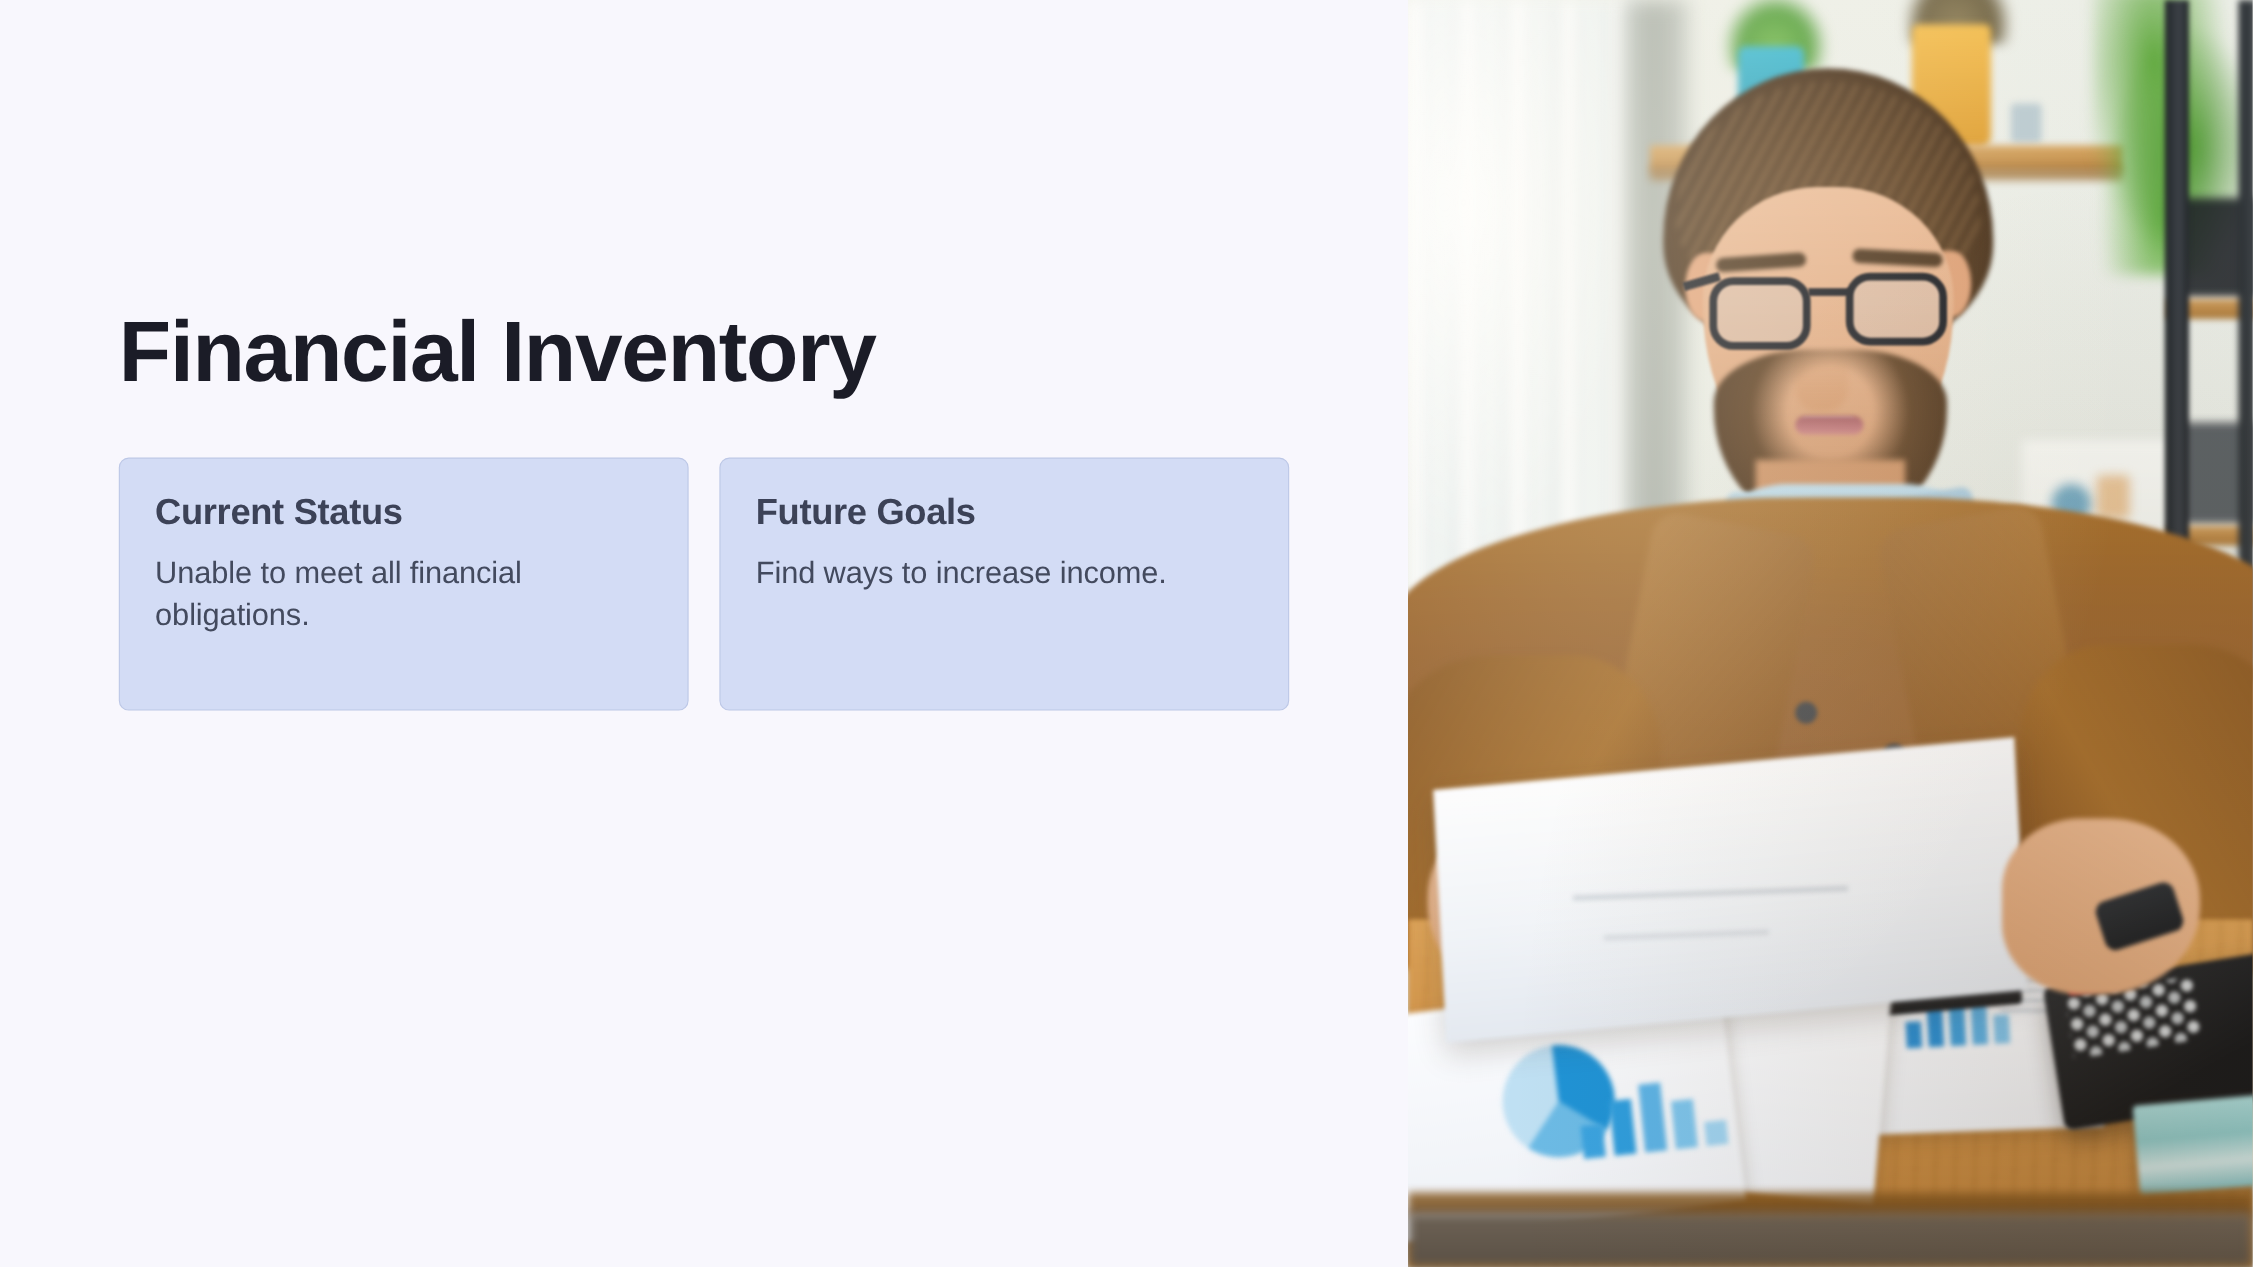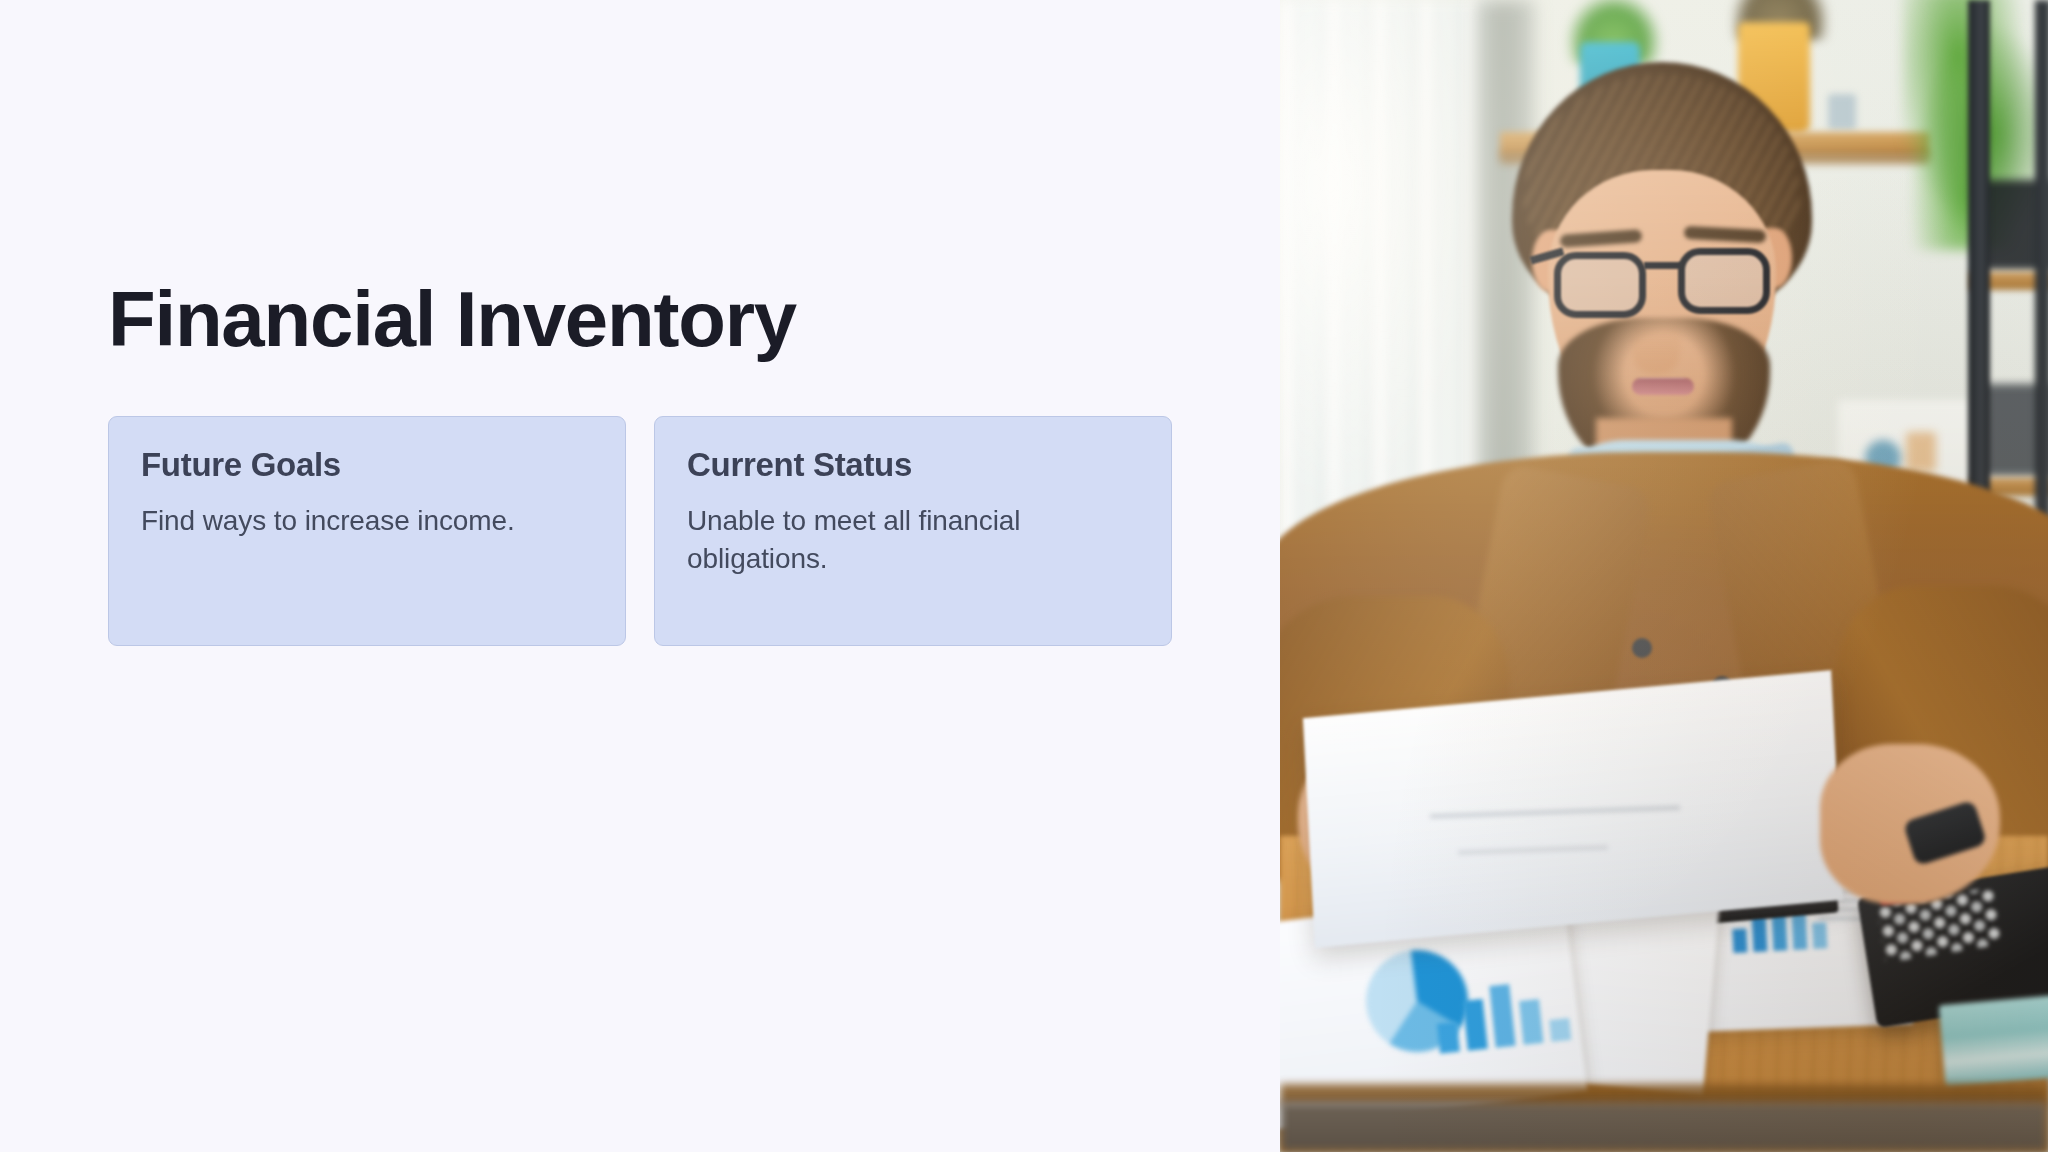--- a/index.html
+++ b/index.html
@@ -558,27 +558,27 @@
 <div class="slide">
 
   <section class="content-panel">
     <div class="content-inner">
 
       <h1 class="page-title">Financial Inventory</h1>
 
       <div class="card-row">
 
         <article class="card half">
+          <div class="card-heading">Current Status</div>
+          <div class="card-body">Unable to meet all financial obligations.</div>
+        </article>
+
+        <article class="card half">
           <div class="card-heading">Future Goals</div>
           <div class="card-body">Find ways to increase income.</div>
-        </article>
-
-        <article class="card half">
-          <div class="card-heading">Current Status</div>
-          <div class="card-body">Unable to meet all financial obligations.</div>
         </article>
 
       </div>
 
 
     </div>
   </section>
 
   <section class="photo-panel">
 

